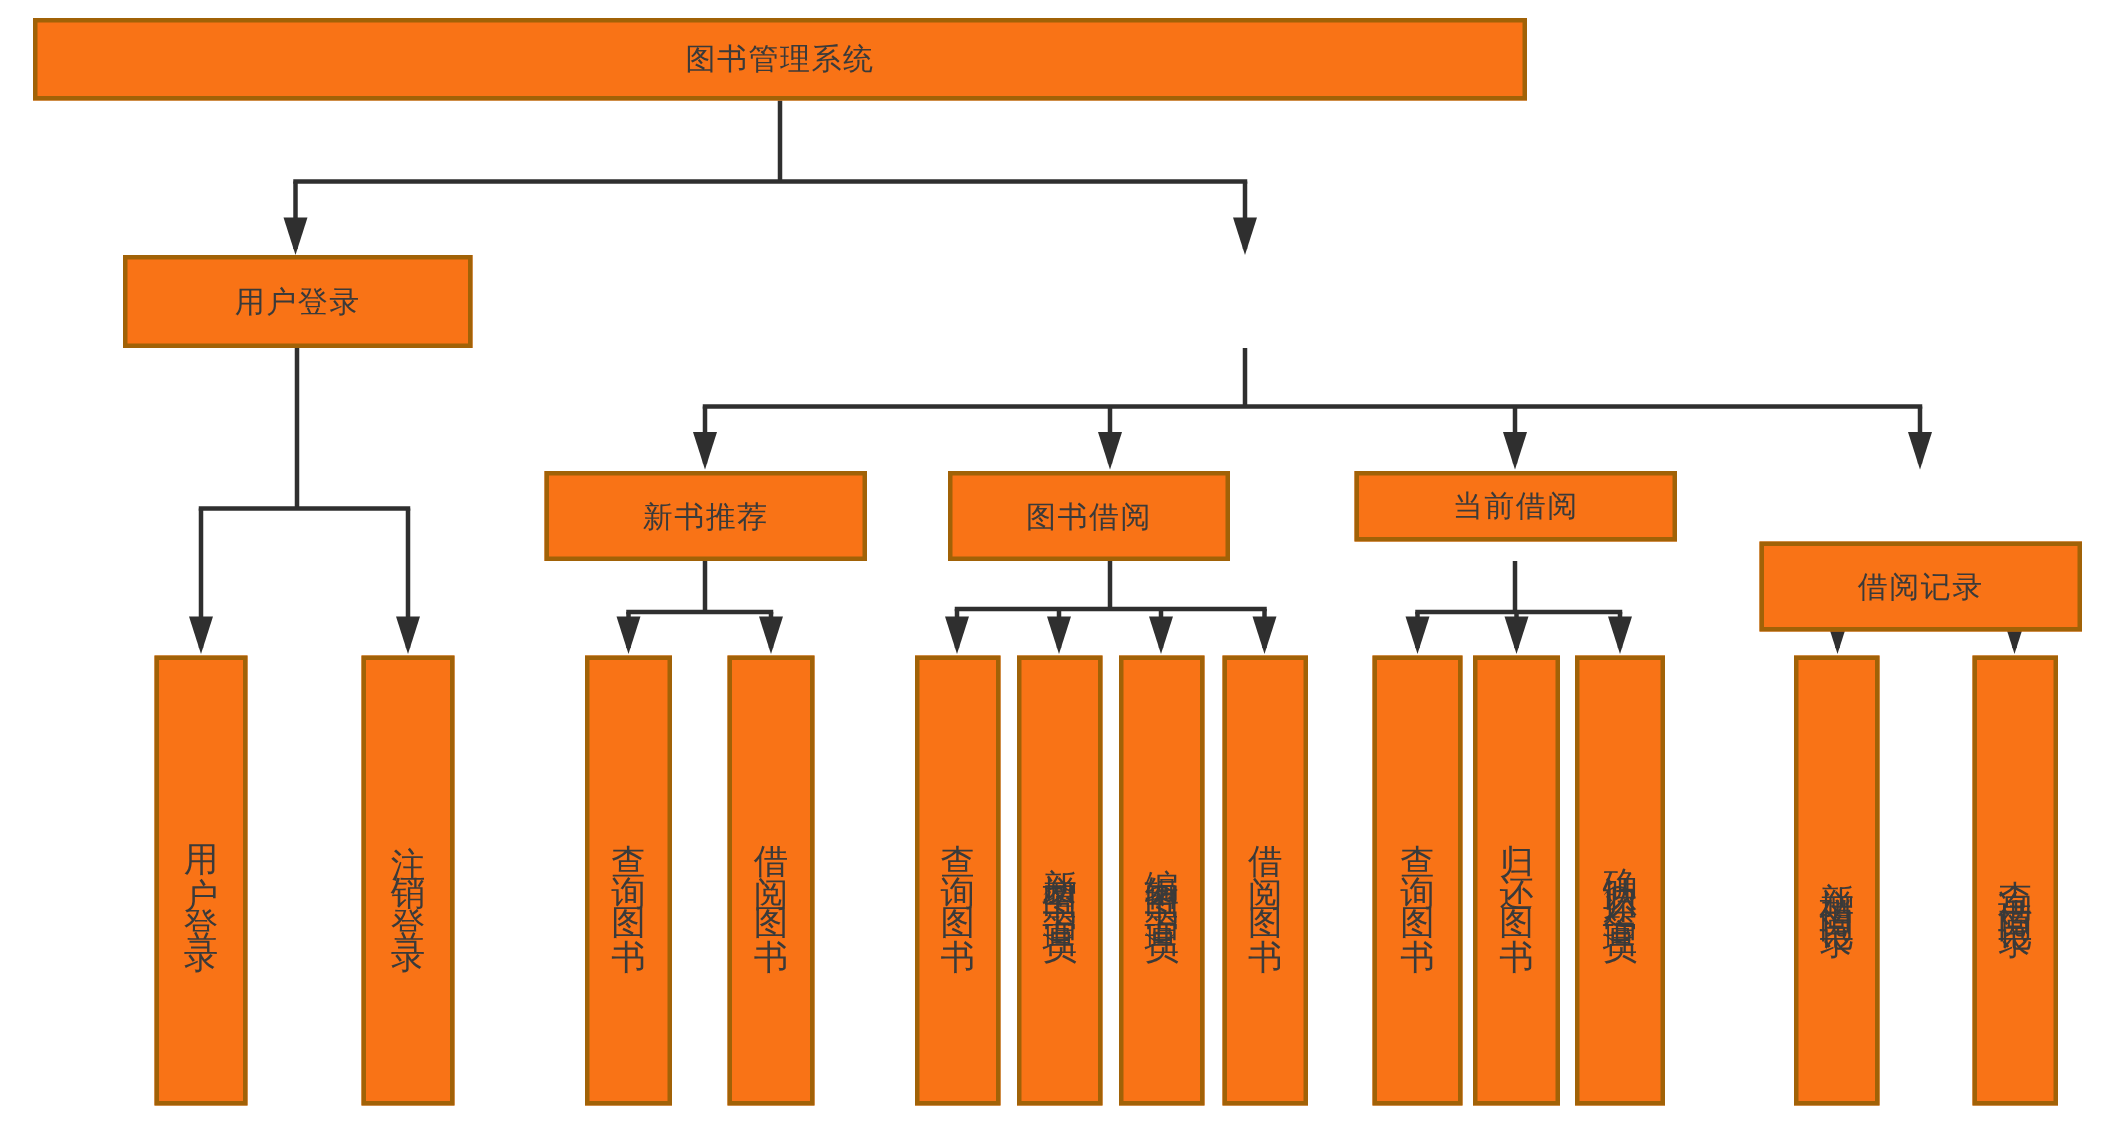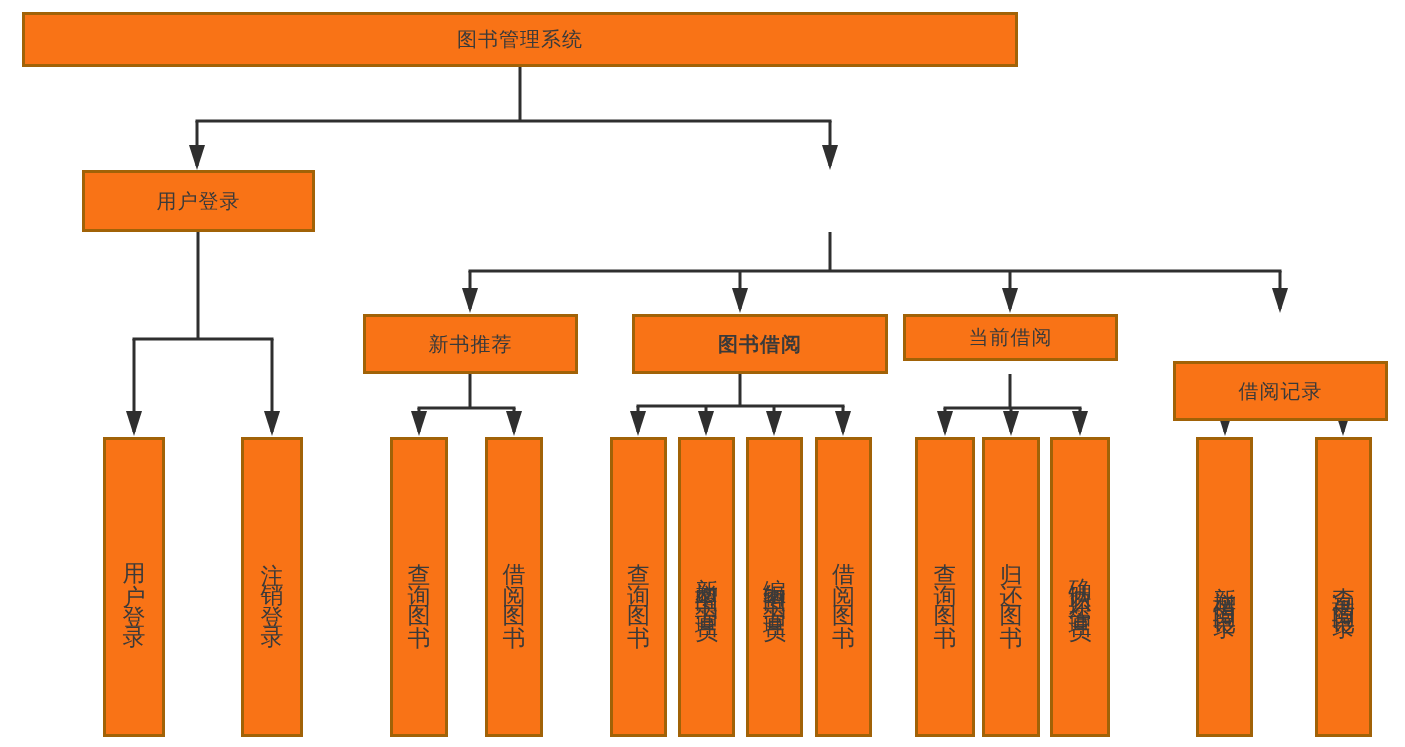--- a/index.html
+++ b/index.html
@@ -125,21 +125,21 @@
     <span>图书管理系统</span>
   </div>
 
   <div class="node h" style="left:82px; top:170px; width:233px; height:62px;">
     <span>用户登录</span>
   </div>
 
   <div class="node h" style="left:363px; top:314px; width:215px; height:60px;">
     <span>新书推荐</span>
   </div>
-  <div class="node h" style="left:632px; top:314px; width:256px; height:60px;font-weight:bold;">
+  <div class="node h" style="left:632px; top:314px; width:188px; height:60px;">
     <span>图书借阅</span>
   </div>
   <div class="node h" style="left:903px; top:314px; width:215px; height:47px;">
     <span>当前借阅</span>
   </div>
   <div class="node h" style="left:1173px; top:314px; width:215px; height:60px;margin-top:47px;">
     <span>借阅记录</span>
   </div>
 
   <div class="node v" style="left:103px; top:437px; width:62px; height:300px;">

